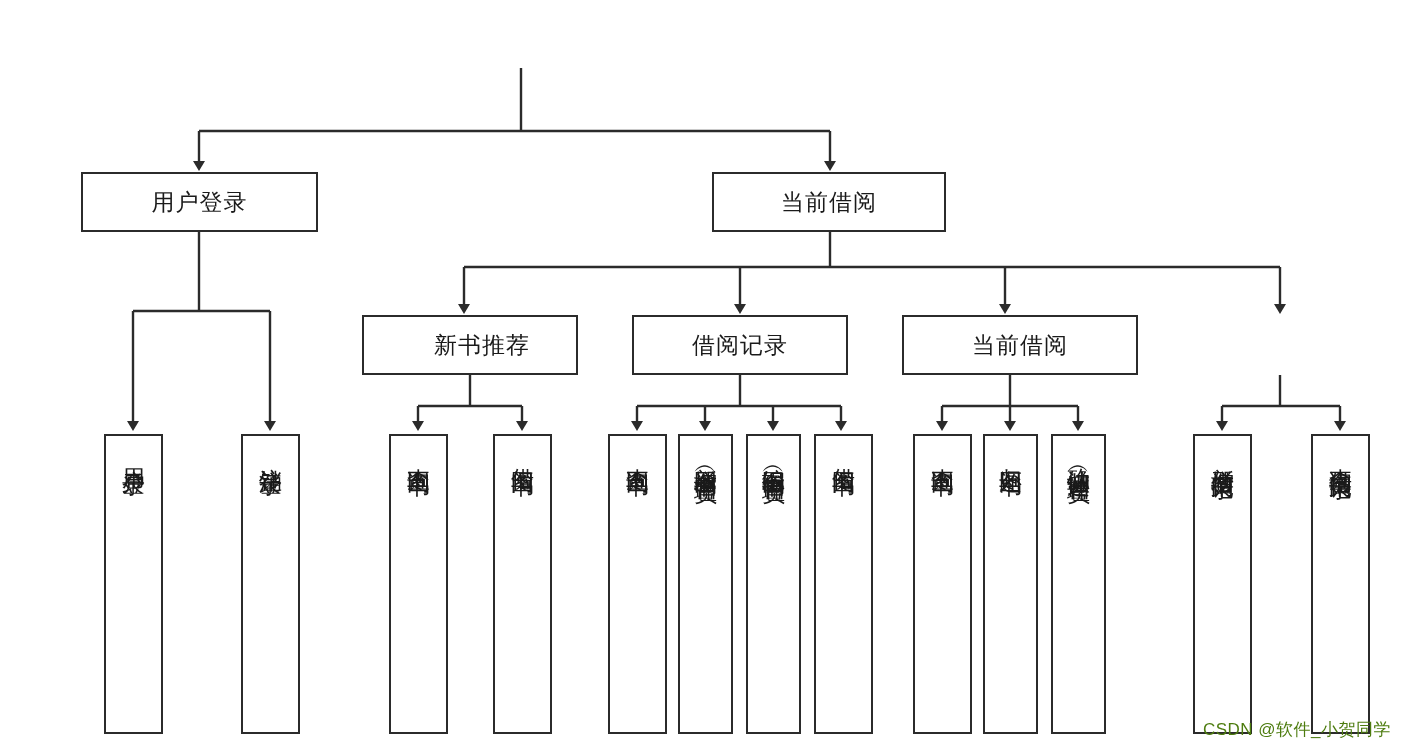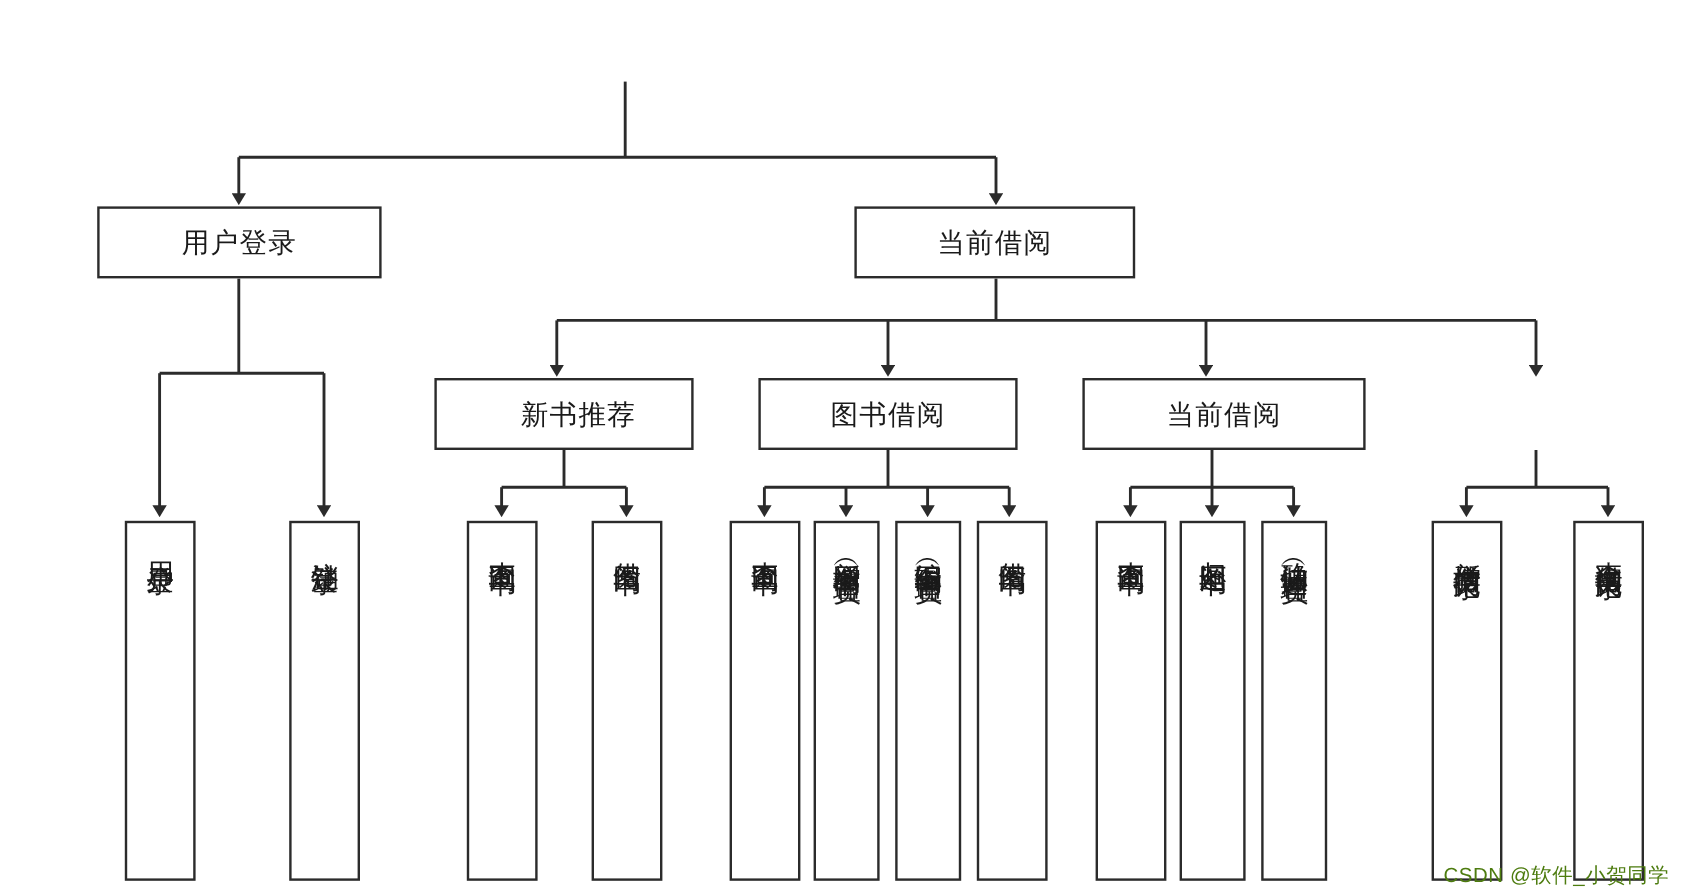--- a/index.html
+++ b/index.html
@@ -125,21 +125,21 @@
     <span>用户登录</span>
   </div>
   <div class="node horiz" style="left:712px; top:172px; width:234px; height:60px;">
     <span>当前借阅</span>
   </div>
 
   <div class="node horiz" style="left:362px; top:315px; width:216px; height:60px;padding-left:24px;">
     <span>新书推荐</span>
   </div>
   <div class="node horiz" style="left:632px; top:315px; width:216px; height:60px;">
-    <span>图书借阅</span>
+    <span>借阅记录</span>
   </div>
   <div class="node horiz" style="left:902px; top:315px; width:236px; height:60px;">
     <span>当前借阅</span>
   </div>
 
   <div class="node vert" style="left:104px; top:434px; width:59px; height:300px;">
     <span class="vlabel">用户登录</span>
   </div>
   <div class="node vert" style="left:241px; top:434px; width:59px; height:300px;">
     <span class="vlabel">注销登录</span>

